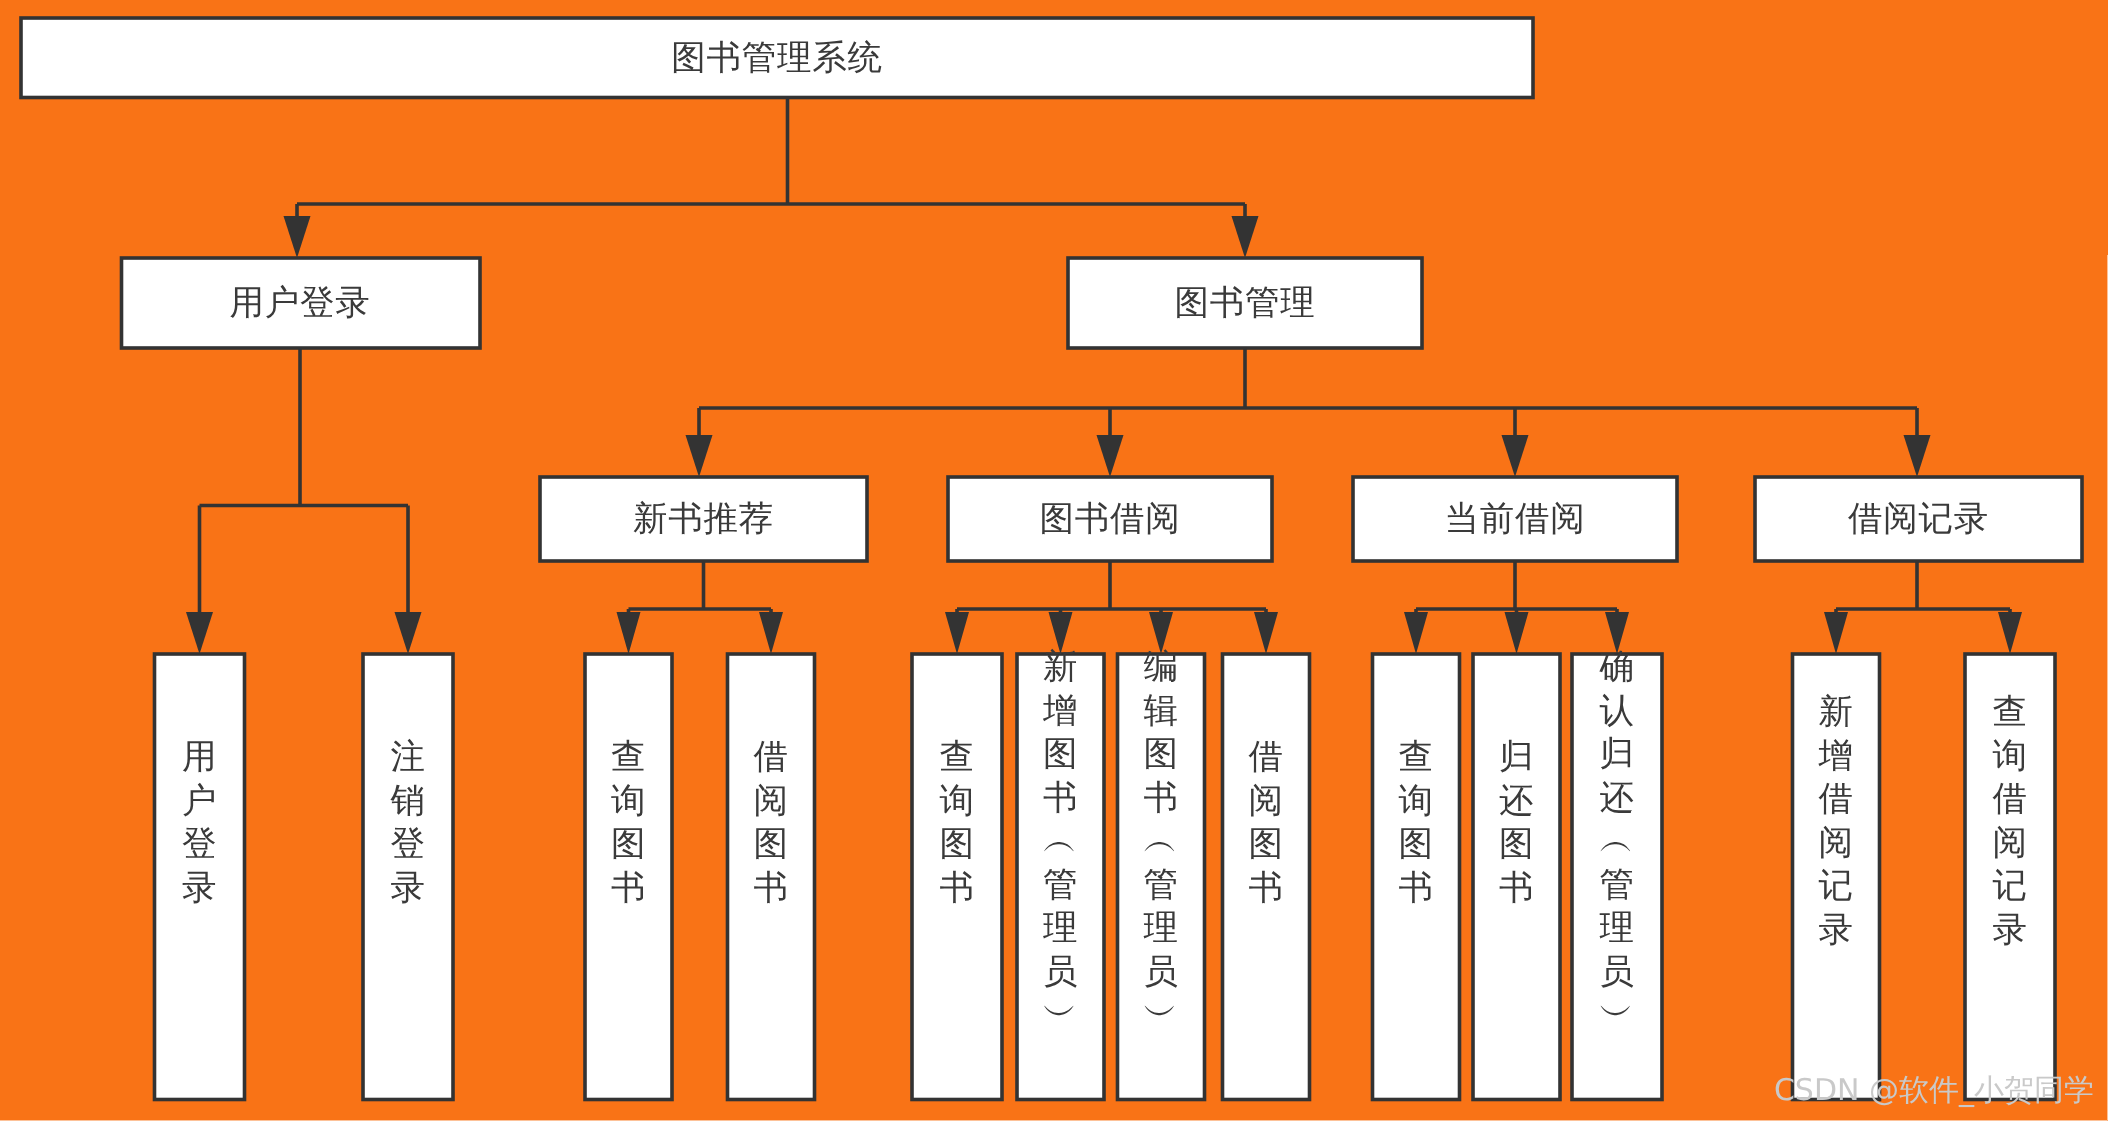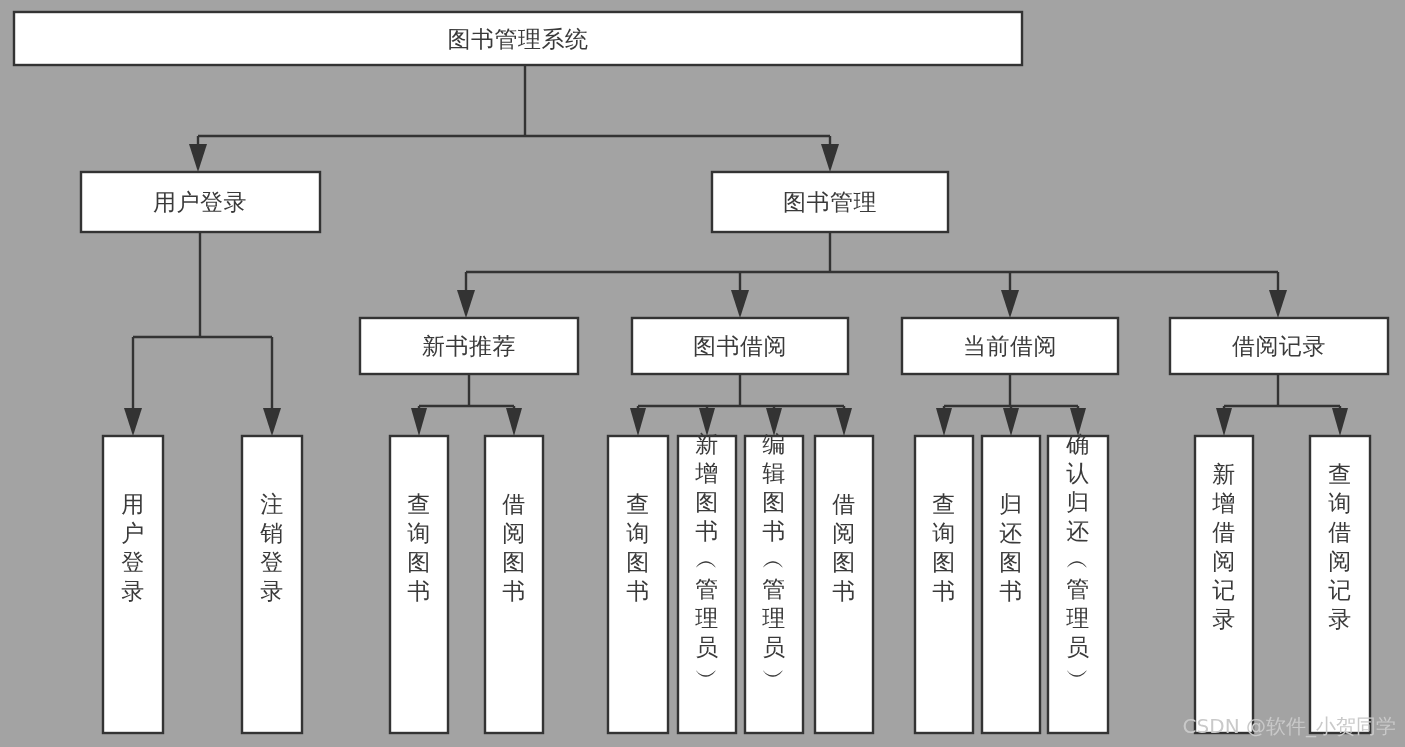--- a/index.html
+++ b/index.html
@@ -11,21 +11,21 @@
   body {
     font-family: "DejaVu Sans", "Liberation Sans", sans-serif;
     width: 1405px;
     height: 747px;
     overflow: hidden;
   }
   #diagram-root {
     position: relative;
     width: 1405px;
     height: 747px;
-    background: #a3a3a3;
+    background: #f97316;
   }
   svg#flow-svg {
     position: absolute;
     top: 0;
     left: 0;
     width: 1405px;
     height: 747px;
     display: block;
   }
   .node-box {

